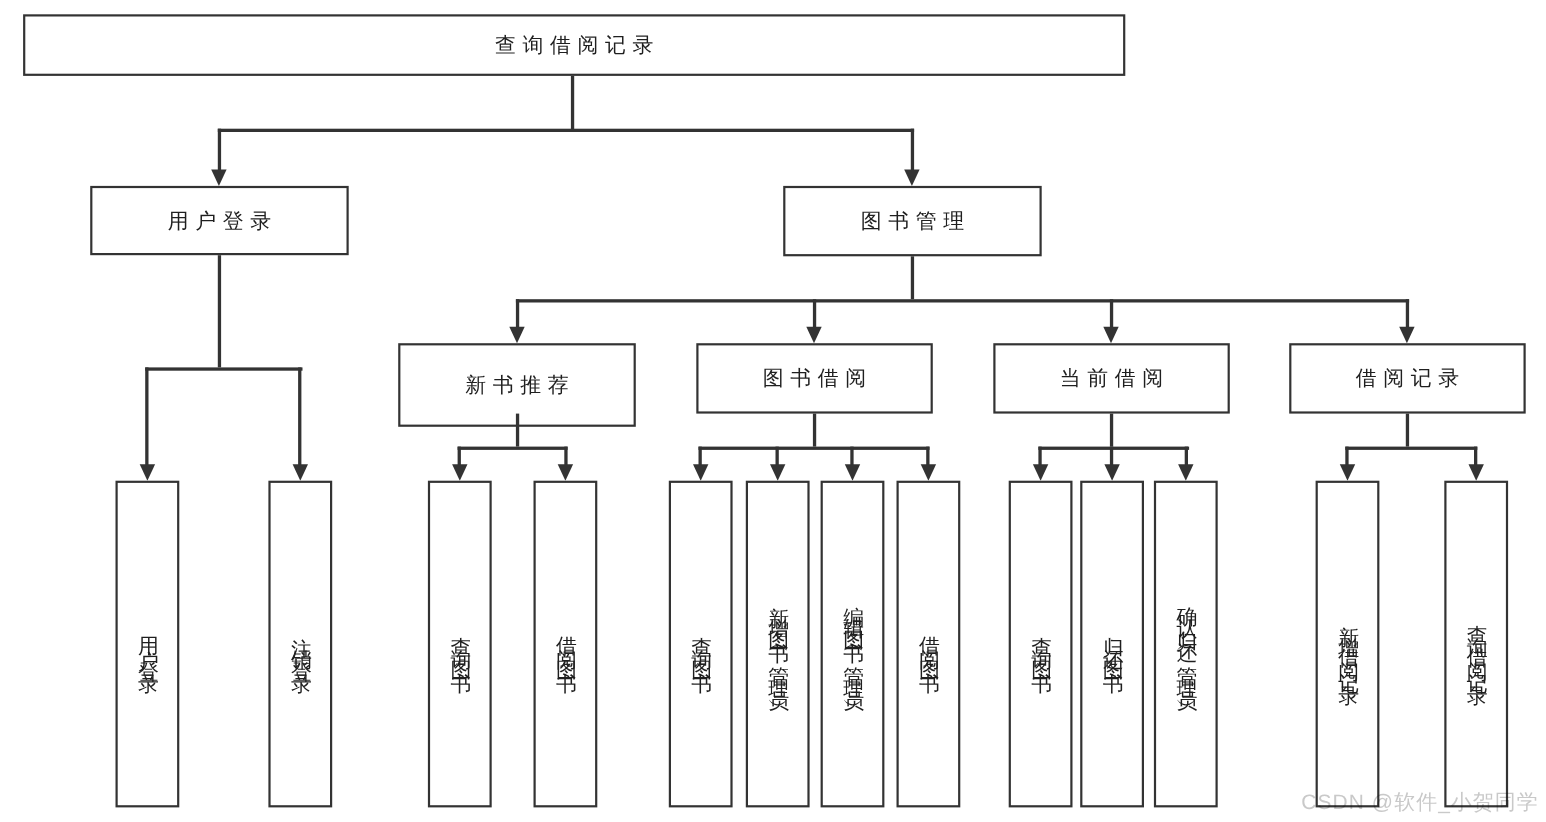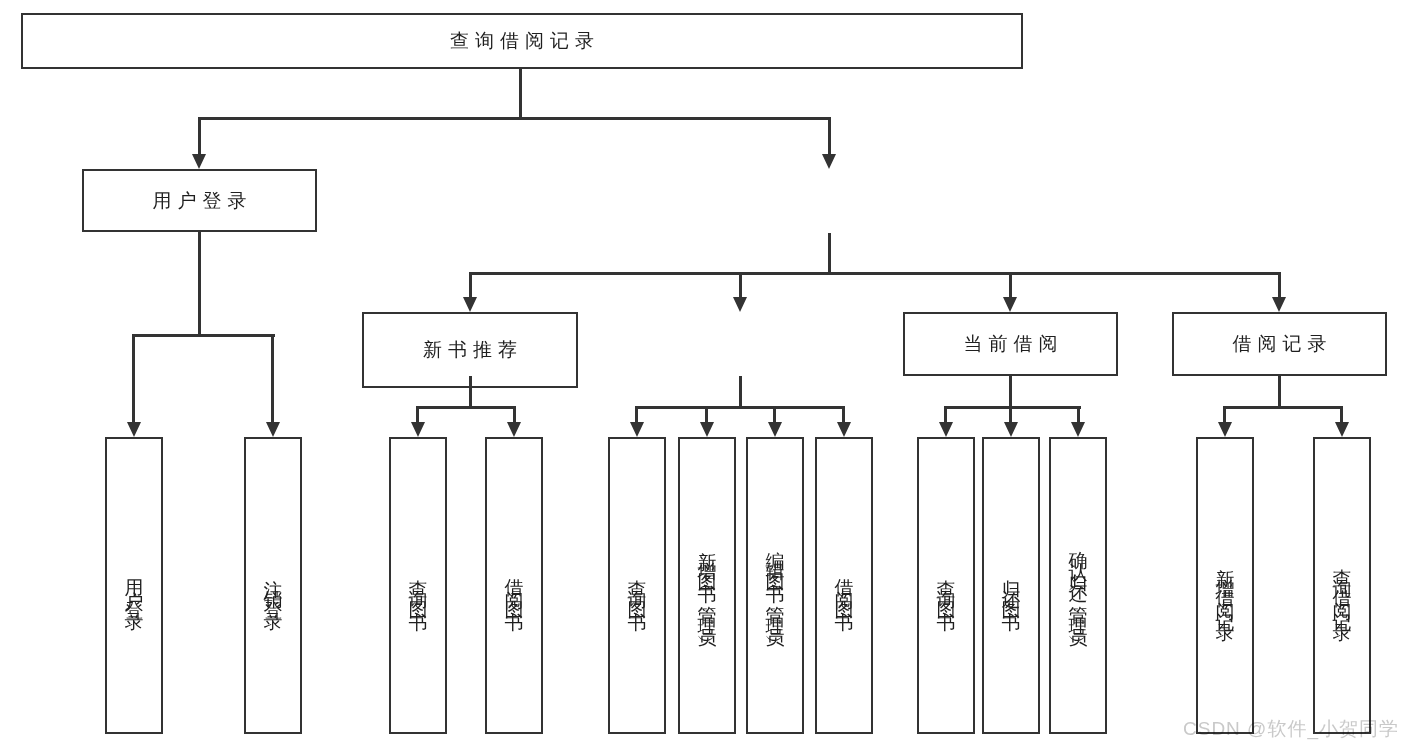--- a/index.html
+++ b/index.html
@@ -64,40 +64,42 @@
   <div class="box h" style="left:21px;top:13px;width:1002px;height:56px">查询借阅记录</div>
 
   <i class="ln" style="left:519px;top:69px;width:3px;height:50px"></i>
   <i class="ln" style="left:198px;top:117px;width:633px;height:3px"></i>
   <i class="ln" style="left:198px;top:117px;width:3px;height:40px"></i>
   <i class="ar" style="left:192px;top:154px"></i>
   <i class="ln" style="left:828px;top:117px;width:3px;height:40px"></i>
   <i class="ar" style="left:822px;top:154px"></i>
 
   <div class="box h" style="left:82px;top:169px;width:235px;height:63px">用户登录</div>
+  <div class="box h" style="left:712px;top:169px;width:235px;height:64px">图书管理</div>
 
   <i class="ln" style="left:198px;top:232px;width:3px;height:102px"></i>
   <i class="ln" style="left:132px;top:334px;width:143px;height:3px"></i>
   <i class="ln" style="left:132px;top:334px;width:3px;height:90px"></i>
   <i class="ar" style="left:127px;top:422px"></i>
   <i class="ln" style="left:271px;top:334px;width:3px;height:90px"></i>
   <i class="ar" style="left:266px;top:422px"></i>
 
   <i class="ln" style="left:828px;top:233px;width:3px;height:39px"></i>
   <i class="ln" style="left:469px;top:272px;width:812px;height:3px"></i>
   <i class="ln" style="left:469px;top:272px;width:3px;height:28px"></i>
   <i class="ar" style="left:463px;top:297px"></i>
   <i class="ln" style="left:739px;top:272px;width:3px;height:28px"></i>
   <i class="ar" style="left:733px;top:297px"></i>
   <i class="ln" style="left:1009px;top:272px;width:3px;height:28px"></i>
   <i class="ar" style="left:1003px;top:297px"></i>
   <i class="ln" style="left:1278px;top:272px;width:3px;height:28px"></i>
   <i class="ar" style="left:1272px;top:297px"></i>
 
   <div class="box h" style="left:362px;top:312px;width:216px;height:76px">新书推荐</div>
+  <div class="box h" style="left:633px;top:312px;width:215px;height:64px">图书借阅</div>
   <div class="box h" style="left:1172px;top:312px;width:215px;height:64px">借阅记录</div>
   <div class="box h" style="left:903px;top:312px;width:215px;height:64px">当前借阅</div>
 
   <i class="ln" style="left:469px;top:376px;width:3px;height:30px"></i>
   <i class="ln" style="left:416px;top:406px;width:100px;height:3px"></i>
   <i class="ln" style="left:416px;top:406px;width:3px;height:18px"></i>
   <i class="ar" style="left:411px;top:422px"></i>
   <i class="ln" style="left:513px;top:406px;width:3px;height:18px"></i>
   <i class="ar" style="left:507px;top:422px"></i>
 

